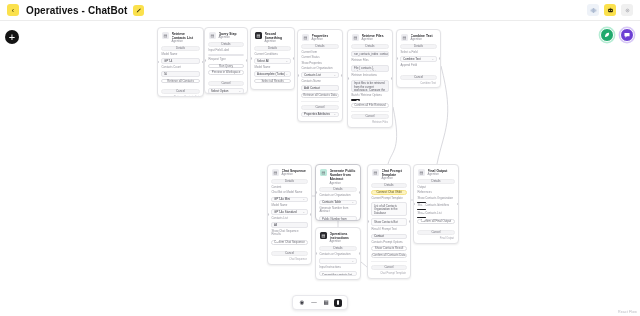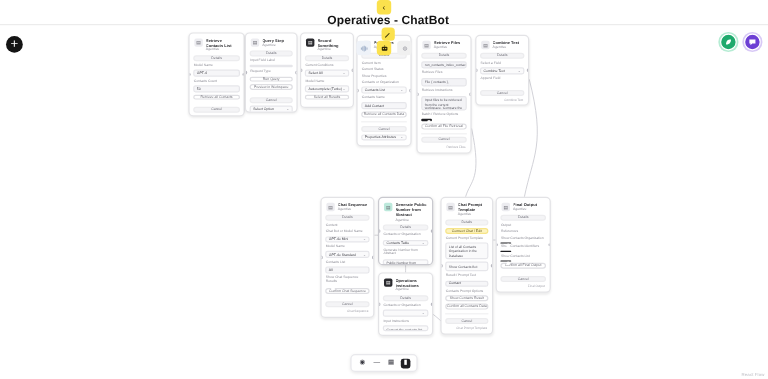--- a/index.html
+++ b/index.html
@@ -14,21 +14,20 @@
 
   
   .header {
     position: absolute; top: 0; left: 0;
     width: 640px; height: 21px;
     background: #ffffff;
     border-bottom: 1px solid #ececec;
     display: flex; align-items: center;
     padding: 0 7px;
     z-index: 40;
-    flex-direction: column;
   }
   .back-btn {
     width: 12px; height: 12px; border-radius: 3px;
     background: #fbe14d;
     display: flex; align-items: center; justify-content: center;
     font-size: 7px; line-height: 1; color: #3a3307;
     flex: none; cursor: pointer;
   }
   .app-title {
     font-size: 10px; font-weight: bold; letter-spacing: .1px;

